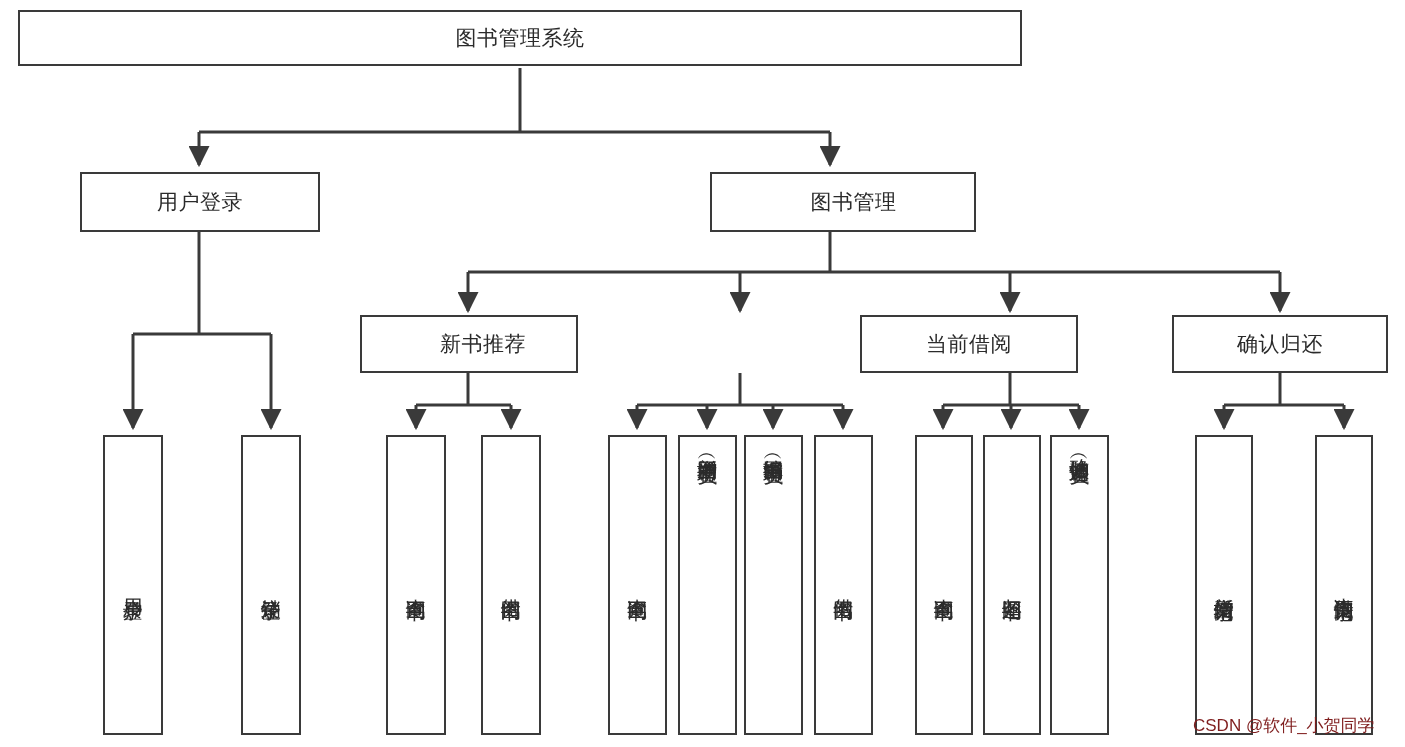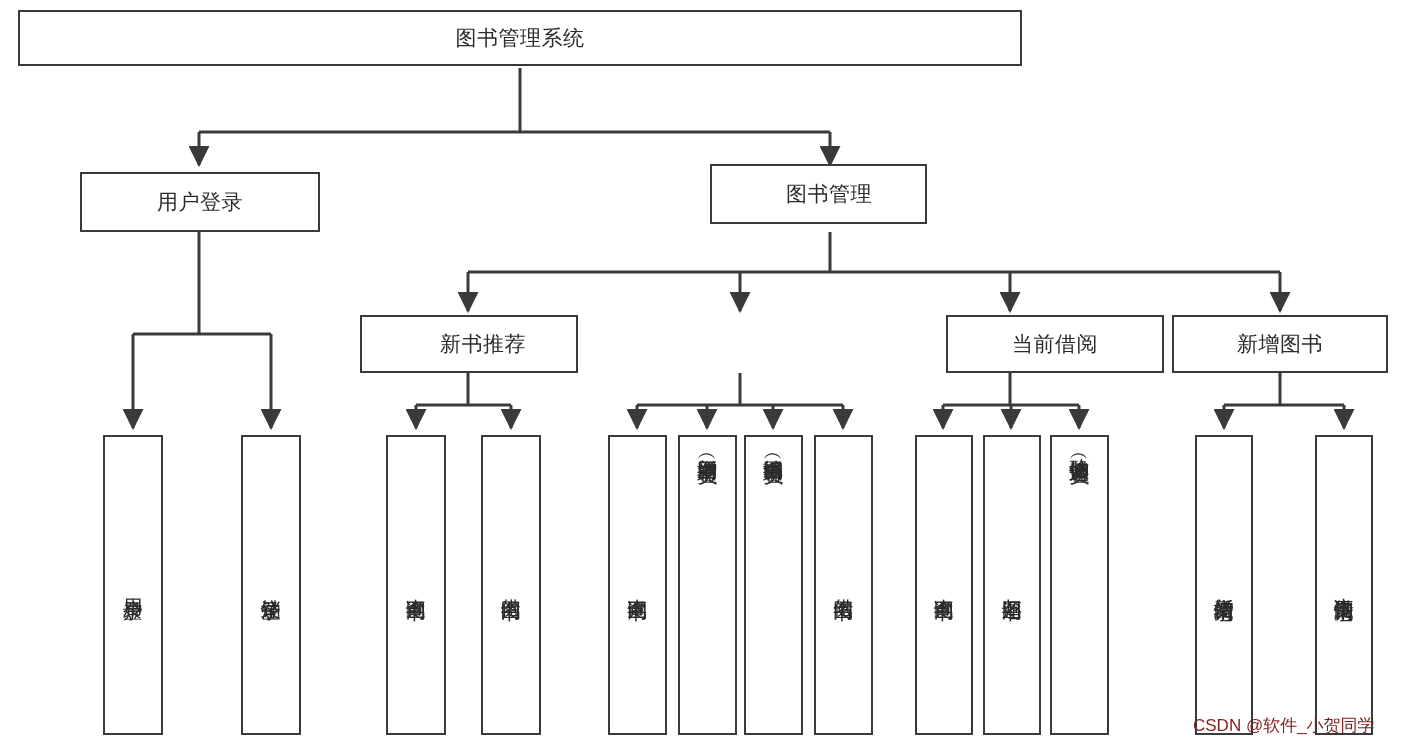--- a/index.html
+++ b/index.html
@@ -118,28 +118,28 @@
       <path d="M 1224 405 L 1344 405"></path>
       <path d="M 1224 405 L 1224 428" marker-end="url(#arrow)"></path>
       <path d="M 1344 405 L 1344 428" marker-end="url(#arrow)"></path>
     </g>
   </svg>
 
   <div class="node node-h" style="left:18px; top:10px; width:1004px; height:56px;">图书管理系统</div>
 
   <div class="node node-h" style="left:80px; top:172px; width:240px; height:60px;">用户登录</div>
 
-  <div class="node node-h" style="left:710px; top:164px; width:217px; height:60px;padding-left:21px;">图书管理</div>
+  <div class="node node-h" style="left:710px; top:172px; width:266px; height:60px;padding-left:21px;">图书管理</div>
 
   <div class="node node-h" style="left:360px; top:315px; width:218px; height:58px;padding-left:28px;">新书推荐</div>
 
 
-  <div class="node node-h" style="left:946px; top:315px; width:218px; height:58px;">当前借阅</div>
+  <div class="node node-h" style="left:860px; top:315px; width:218px; height:58px;">当前借阅</div>
 
-  <div class="node node-h" style="left:1172px; top:315px; width:216px; height:58px;">新增图书</div>
+  <div class="node node-h" style="left:1172px; top:315px; width:216px; height:58px;">确认归还</div>
 
   <div class="node node-v" style="left:103px; top:435px; width:60px; height:300px;">用户登录</div>
 
   <div class="node node-v" style="left:241px; top:435px; width:60px; height:300px;">注销登录</div>
 
   <div class="node node-v" style="left:386px; top:435px; width:60px; height:300px;">查询图书</div>
 
   <div class="node node-v" style="left:481px; top:435px; width:60px; height:300px;">借阅图书</div>
 
   <div class="node node-v" style="left:608px; top:435px; width:59px; height:300px;">查询图书</div>

